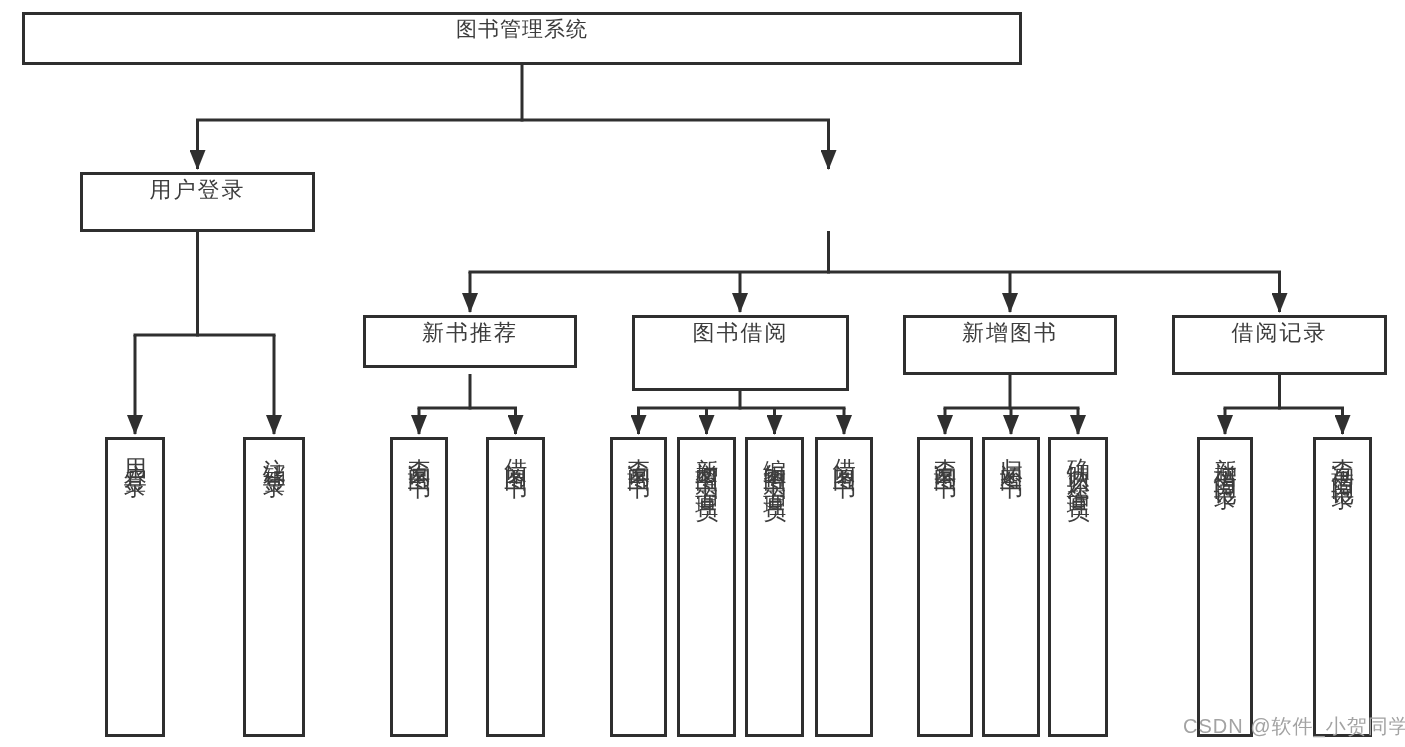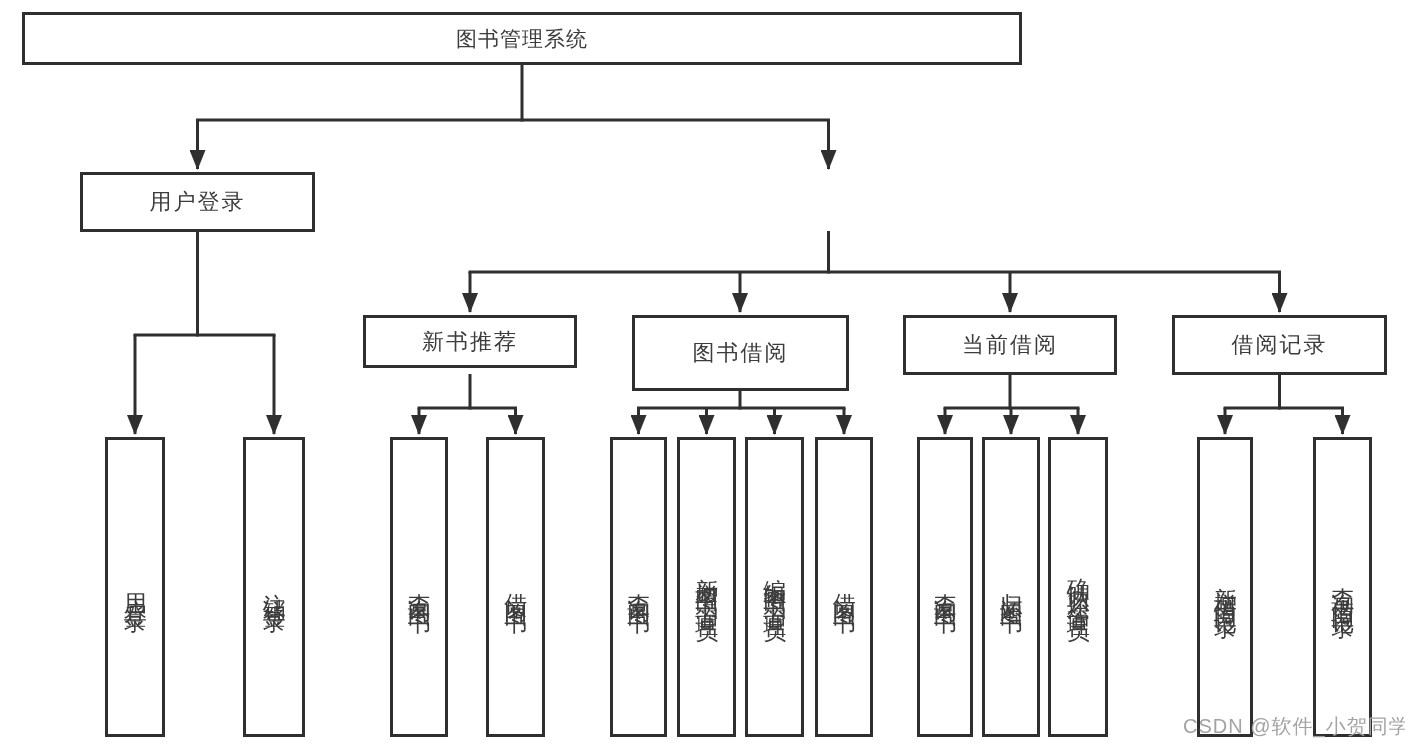--- a/index.html
+++ b/index.html
@@ -22,21 +22,20 @@
     width: 1405px;
     height: 747px;
     pointer-events: none;
   }
   .node {
     position: absolute;
     box-sizing: border-box;
     border: 3px solid #2f2f2f;
     background: #ffffff;
     display: flex;
-    align-items: center;
     justify-content: center;
     color: #3c3c3c;
   }
   .node.h .lbl {
     font-size: 22px;
     letter-spacing: 2px;
     white-space: nowrap;
   }
   .node.root .lbl {
     font-size: 21px;
@@ -123,21 +122,21 @@
     <span class="lbl">用户登录</span>
   </div>
 
   <div class="node h" style="left:363px;top:315px;width:214px;height:53px">
     <span class="lbl">新书推荐</span>
   </div>
   <div class="node h" style="left:632px;top:315px;width:217px;height:76px">
     <span class="lbl">图书借阅</span>
   </div>
   <div class="node h" style="left:903px;top:315px;width:214px;height:60px">
-    <span class="lbl">当前借阅</span>
+    <span class="lbl">新增图书</span>
   </div>
   <div class="node h" style="left:1172px;top:315px;width:215px;height:60px">
     <span class="lbl">借阅记录</span>
   </div>
 
   <div class="node v" style="left:105px;top:437px;width:60px;height:300px">
     <span class="lbl">用户登录</span>
   </div>
   <div class="node v" style="left:243px;top:437px;width:62px;height:300px">
     <span class="lbl">注销登录</span>

